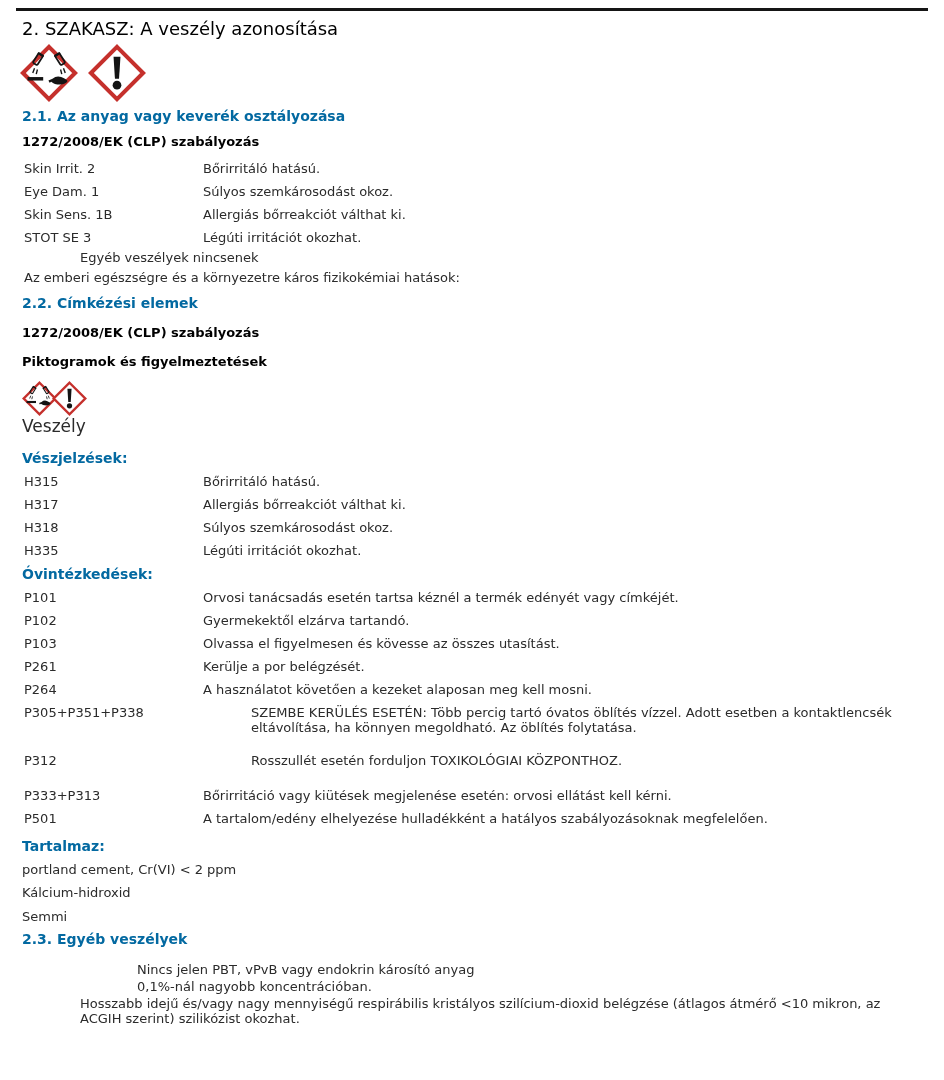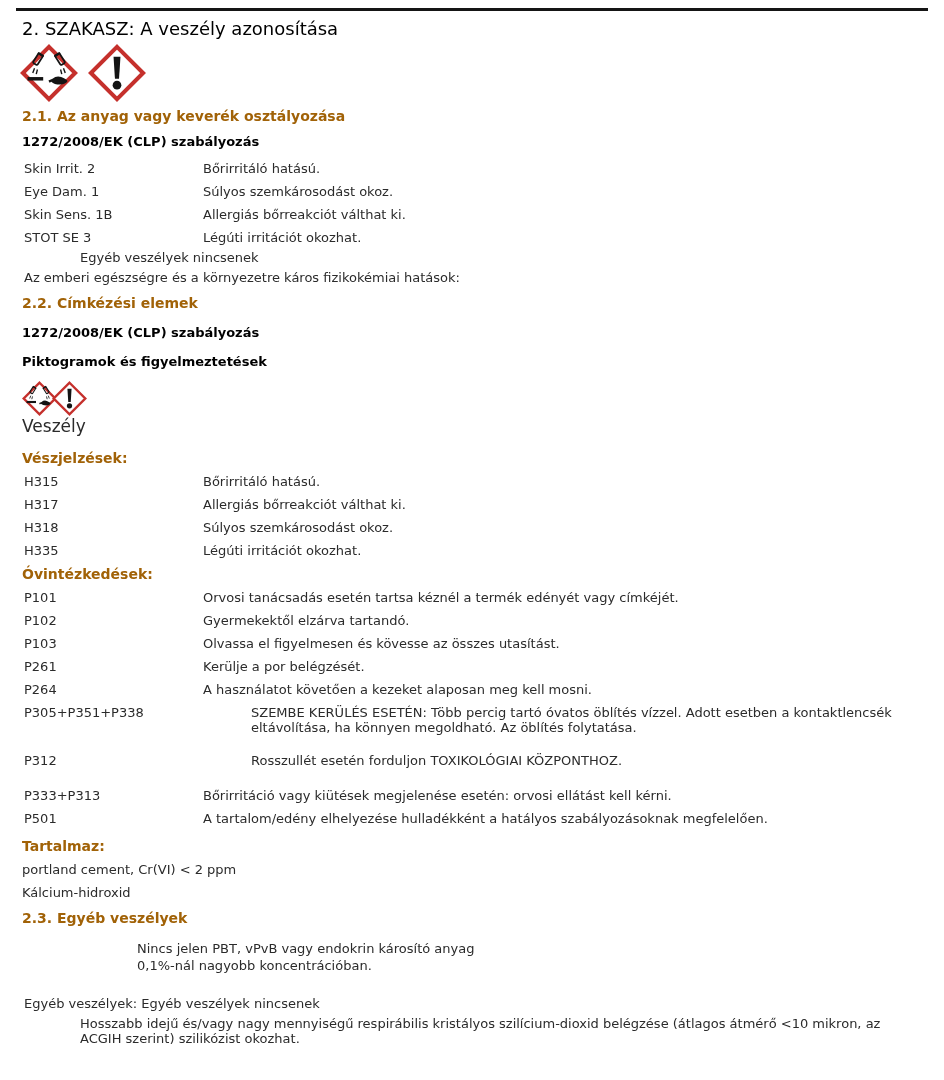--- a/index.html
+++ b/index.html
@@ -17,21 +17,21 @@
     height: 3px;
     background: #151515;
   }
 
   .h1 {
     margin: 7px 22px 2px 22px;
     font-size: 18px; font-weight: normal; color: #000;
   }
   .h2 {
     margin: 6px 22px 0 22px;
-    font-size: 14px; font-weight: bold; color: #a16207;
+    font-size: 14px; font-weight: bold; color: #0369a1;
   }
   .h3 {
     margin: 10px 22px 0 22px;
     font-size: 13px; font-weight: bold; color: #000;
   }
   .h3.sp { margin-top: 14px; }
 
   .picto-row {
     margin: 5px 0 2px 20px;
     display: flex; align-items: center; gap: 10px;
@@ -214,25 +214,25 @@
     <div class="trow">
       <span class="code">P501</span>
       <span class="desc">A tartalom/edény elhelyezése hulladékként a hatályos szabályozásoknak megfelelően.</span>
     </div>
   </div>
 
   <div class="h2 mt8">Tartalmaz:</div>
   <div class="body-line mt4">portland cement, Cr(VI) &lt; 2 ppm</div>
   <div class="body-line">Kálcium-hidroxid</div>
 
+  <div class="body-line tight mt4">Semmi</div>
 
   <div class="h2">2.3. Egyéb veszélyek</div>
 
   <div class="mt14">
     <div class="body-line indent-115 tight">Nincs jelen PBT, vPvB vagy endokrin károsító anyag</div>
     <div class="body-line indent-115 tight">0,1%-nál nagyobb koncentrációban.</div>
   </div>
 
-  <div class="body-line mt18" style="margin-left:24px">Egyéb veszélyek: Egyéb veszélyek nincsenek</div>
 
   <div class="body-line indent-58 tight">Hosszabb idejű és/vagy nagy mennyiségű respirábilis kristályos szilícium-dioxid belégzése (átlagos átmérő &lt;10 mikron, az ACGIH szerint) szilikózist okozhat.</div>
 
 </div>
 
 </body></html>

